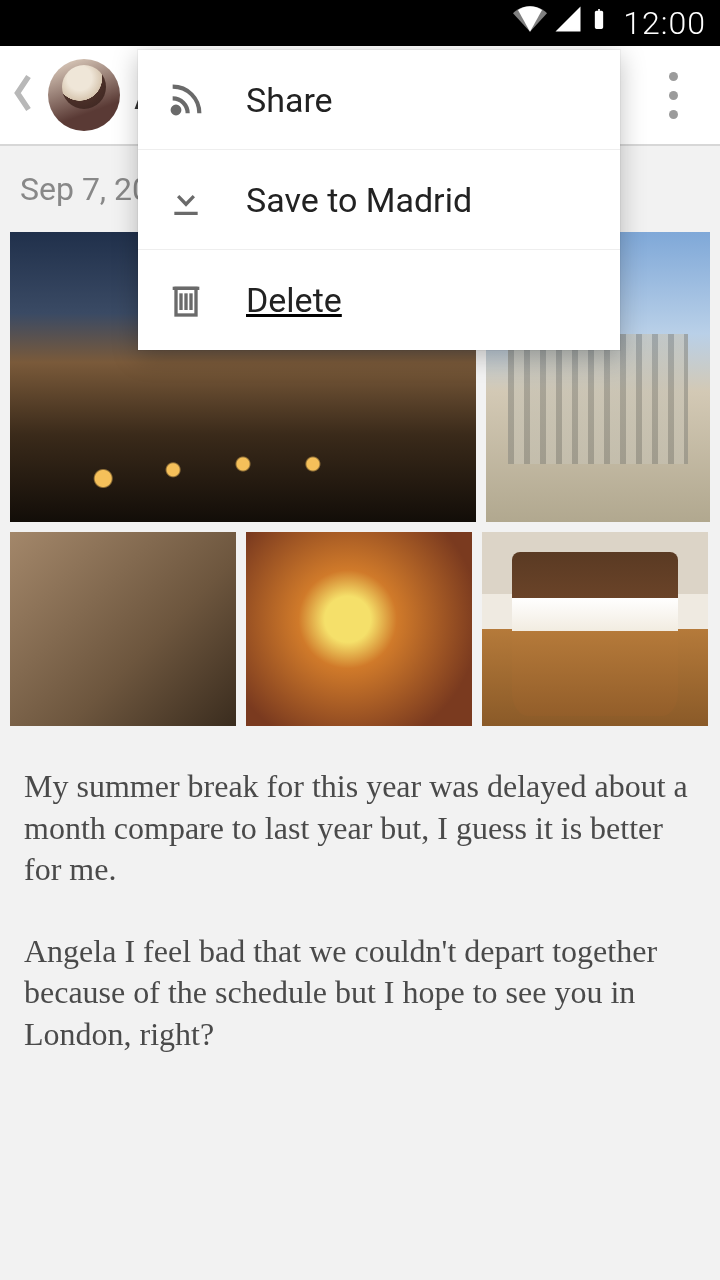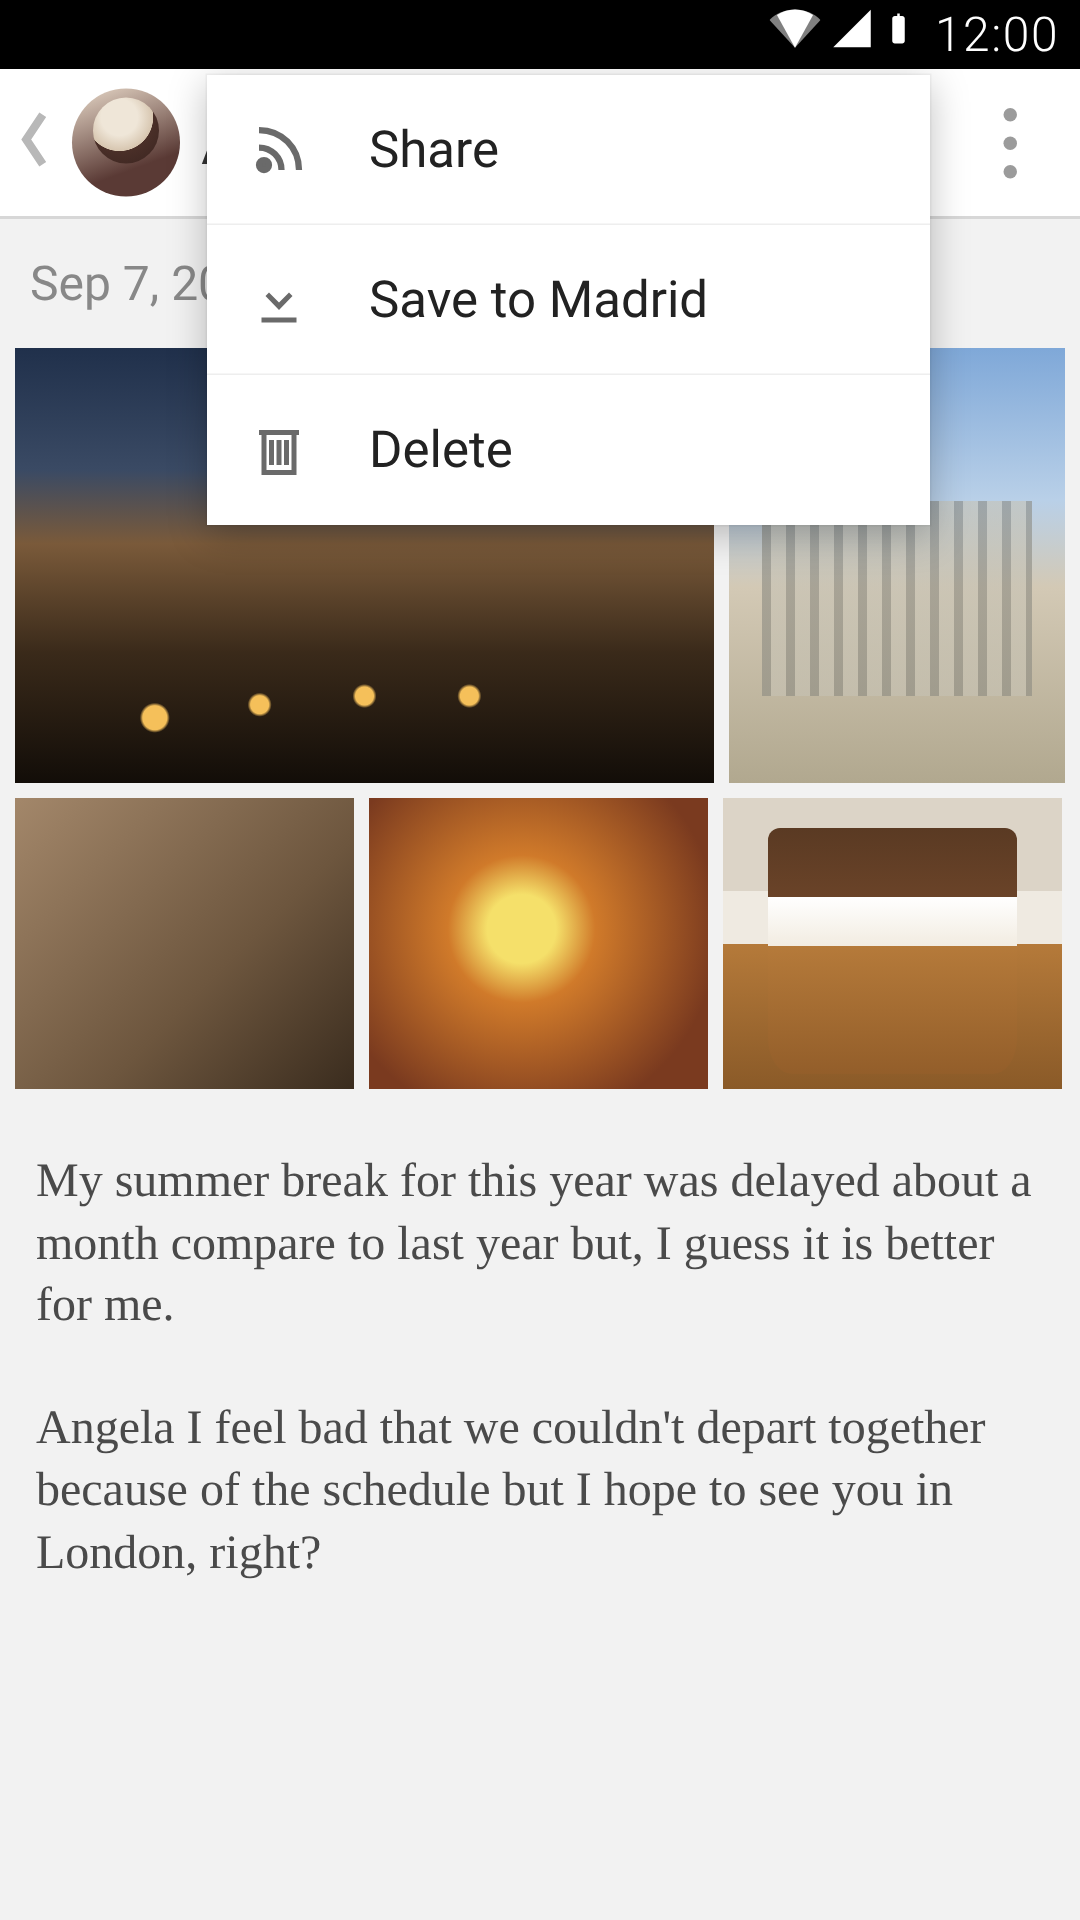--- a/index.html
+++ b/index.html
@@ -29,21 +29,21 @@
   .row2 .thumb { width: 226px; height: 194px; }
   .row2 .thumb:nth-child(1) { background: linear-gradient(135deg, #a3876a 0%, #6d563e 60%, #3a2c1e 100%); }
   .row2 .thumb:nth-child(2) { background: radial-gradient(circle at 45% 45%, #f5e06a 14%, #d07a2a 30%, #7a3a1f 80%); }
   .row2 .thumb:nth-child(3) { background: linear-gradient(to bottom, #dcd4c7 0%, #dcd4c7 32%, #efeae1 32%, #efeae1 50%, #b57a3a 50%, #8a5a28 100%); position:relative; }
   .row2 .thumb:nth-child(3)::before { content:""; position:absolute; left:30px; right:30px; top:20px; bottom:10px; border-radius: 8px 8px 16px 16px / 8px 8px 24px 24px; background: linear-gradient(to bottom, #5a3a23 0%, #6a4328 28%, #ffffff 28%, #f2ece1 48%, #b57a3a 48%, #935e2a 100%); }
   .body-text { padding: 30px 24px 24px 24px; color: #4a4a4a; font-size: 32px; line-height: 1.3; }
   .body-text p { margin-bottom: 40px; font-family: Liberation Serif, serif; }
   
   .menu { position: absolute; top: 50px; left: 138px; width: 482px; background: #fff; box-shadow: 0 6px 24px rgba(0,0,0,.25), 0 0 0 1px rgba(0,0,0,.04); }
   .menu-item { height: 100px; display: flex; align-items: center; padding: 0 26px; gap: 38px; border-bottom: 1px solid #eee; }
-  .menu-item:last-child { border-bottom: none; }
+  .menu-item:last-child { border-bottom: none; text-decoration: underline; }
   .menu-item .label { font-size: 34px; color: #222; }
   .menu-icon { width: 44px; height: 44px; display: flex; align-items: center; justify-content: center; color: #6a6a6a; }
   .menu-icon svg { width: 40px; height: 40px; }
 </style>
 </head>
 <body>
 
 <div class="status-bar">
   <span>
     <svg viewBox="0 0 24 24" width="34" height="34" fill="#fff">

